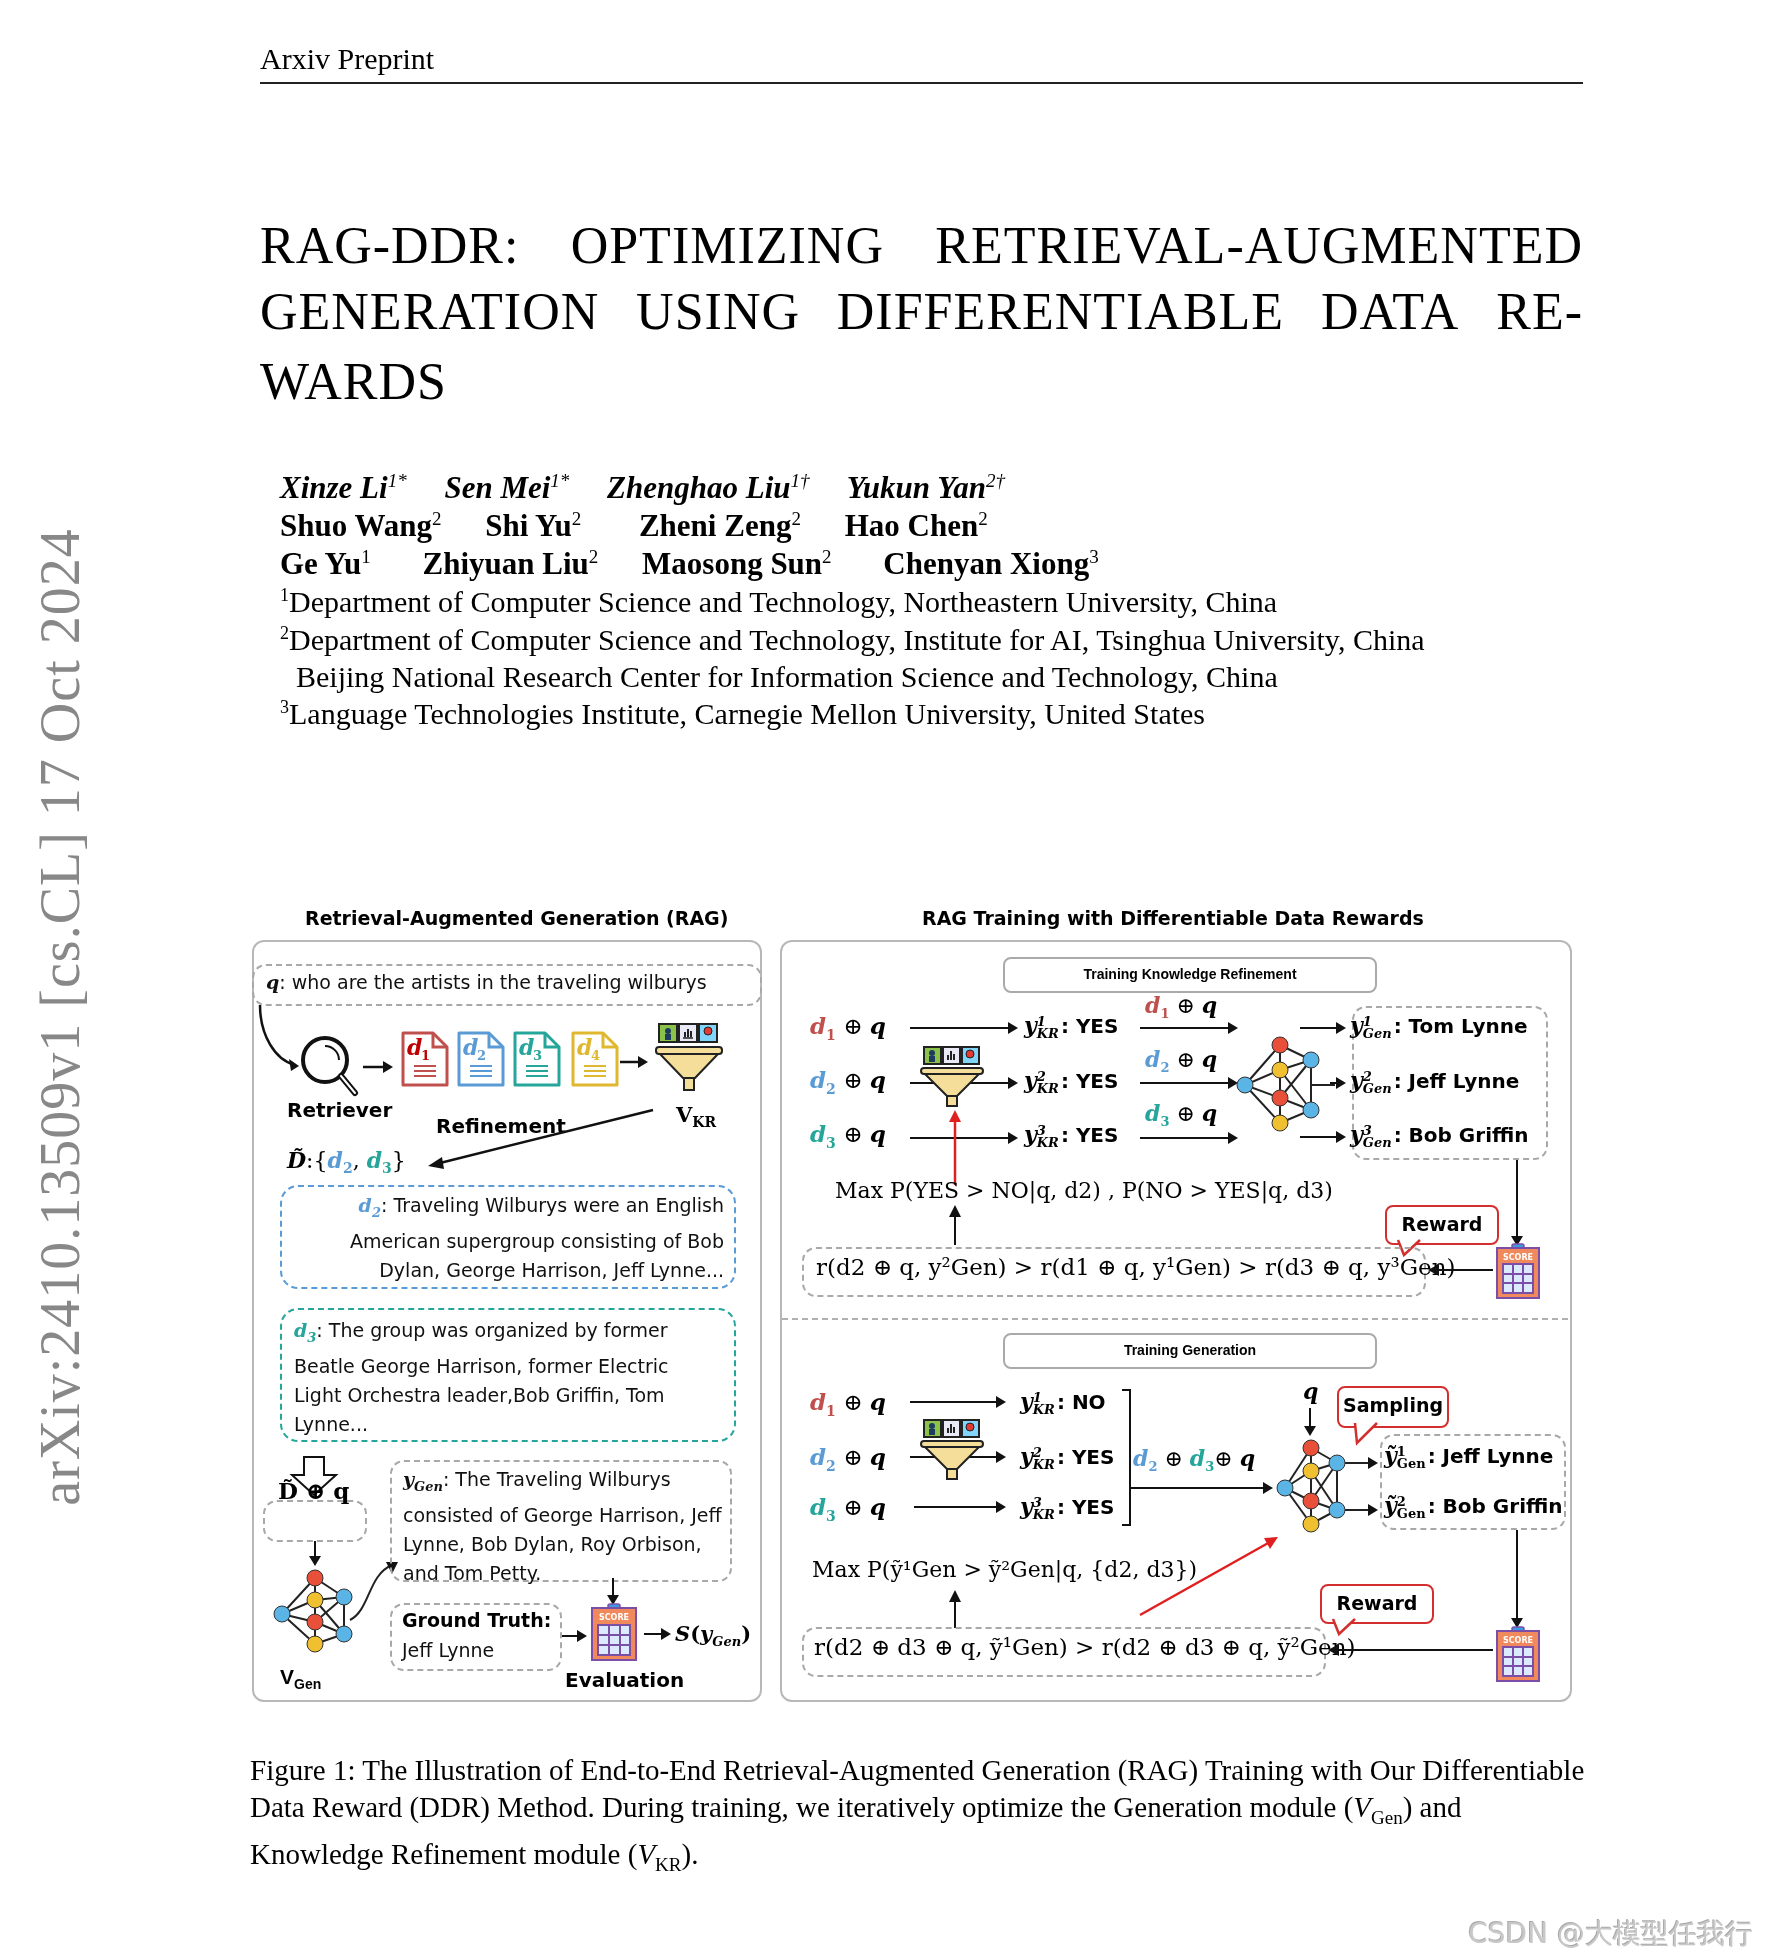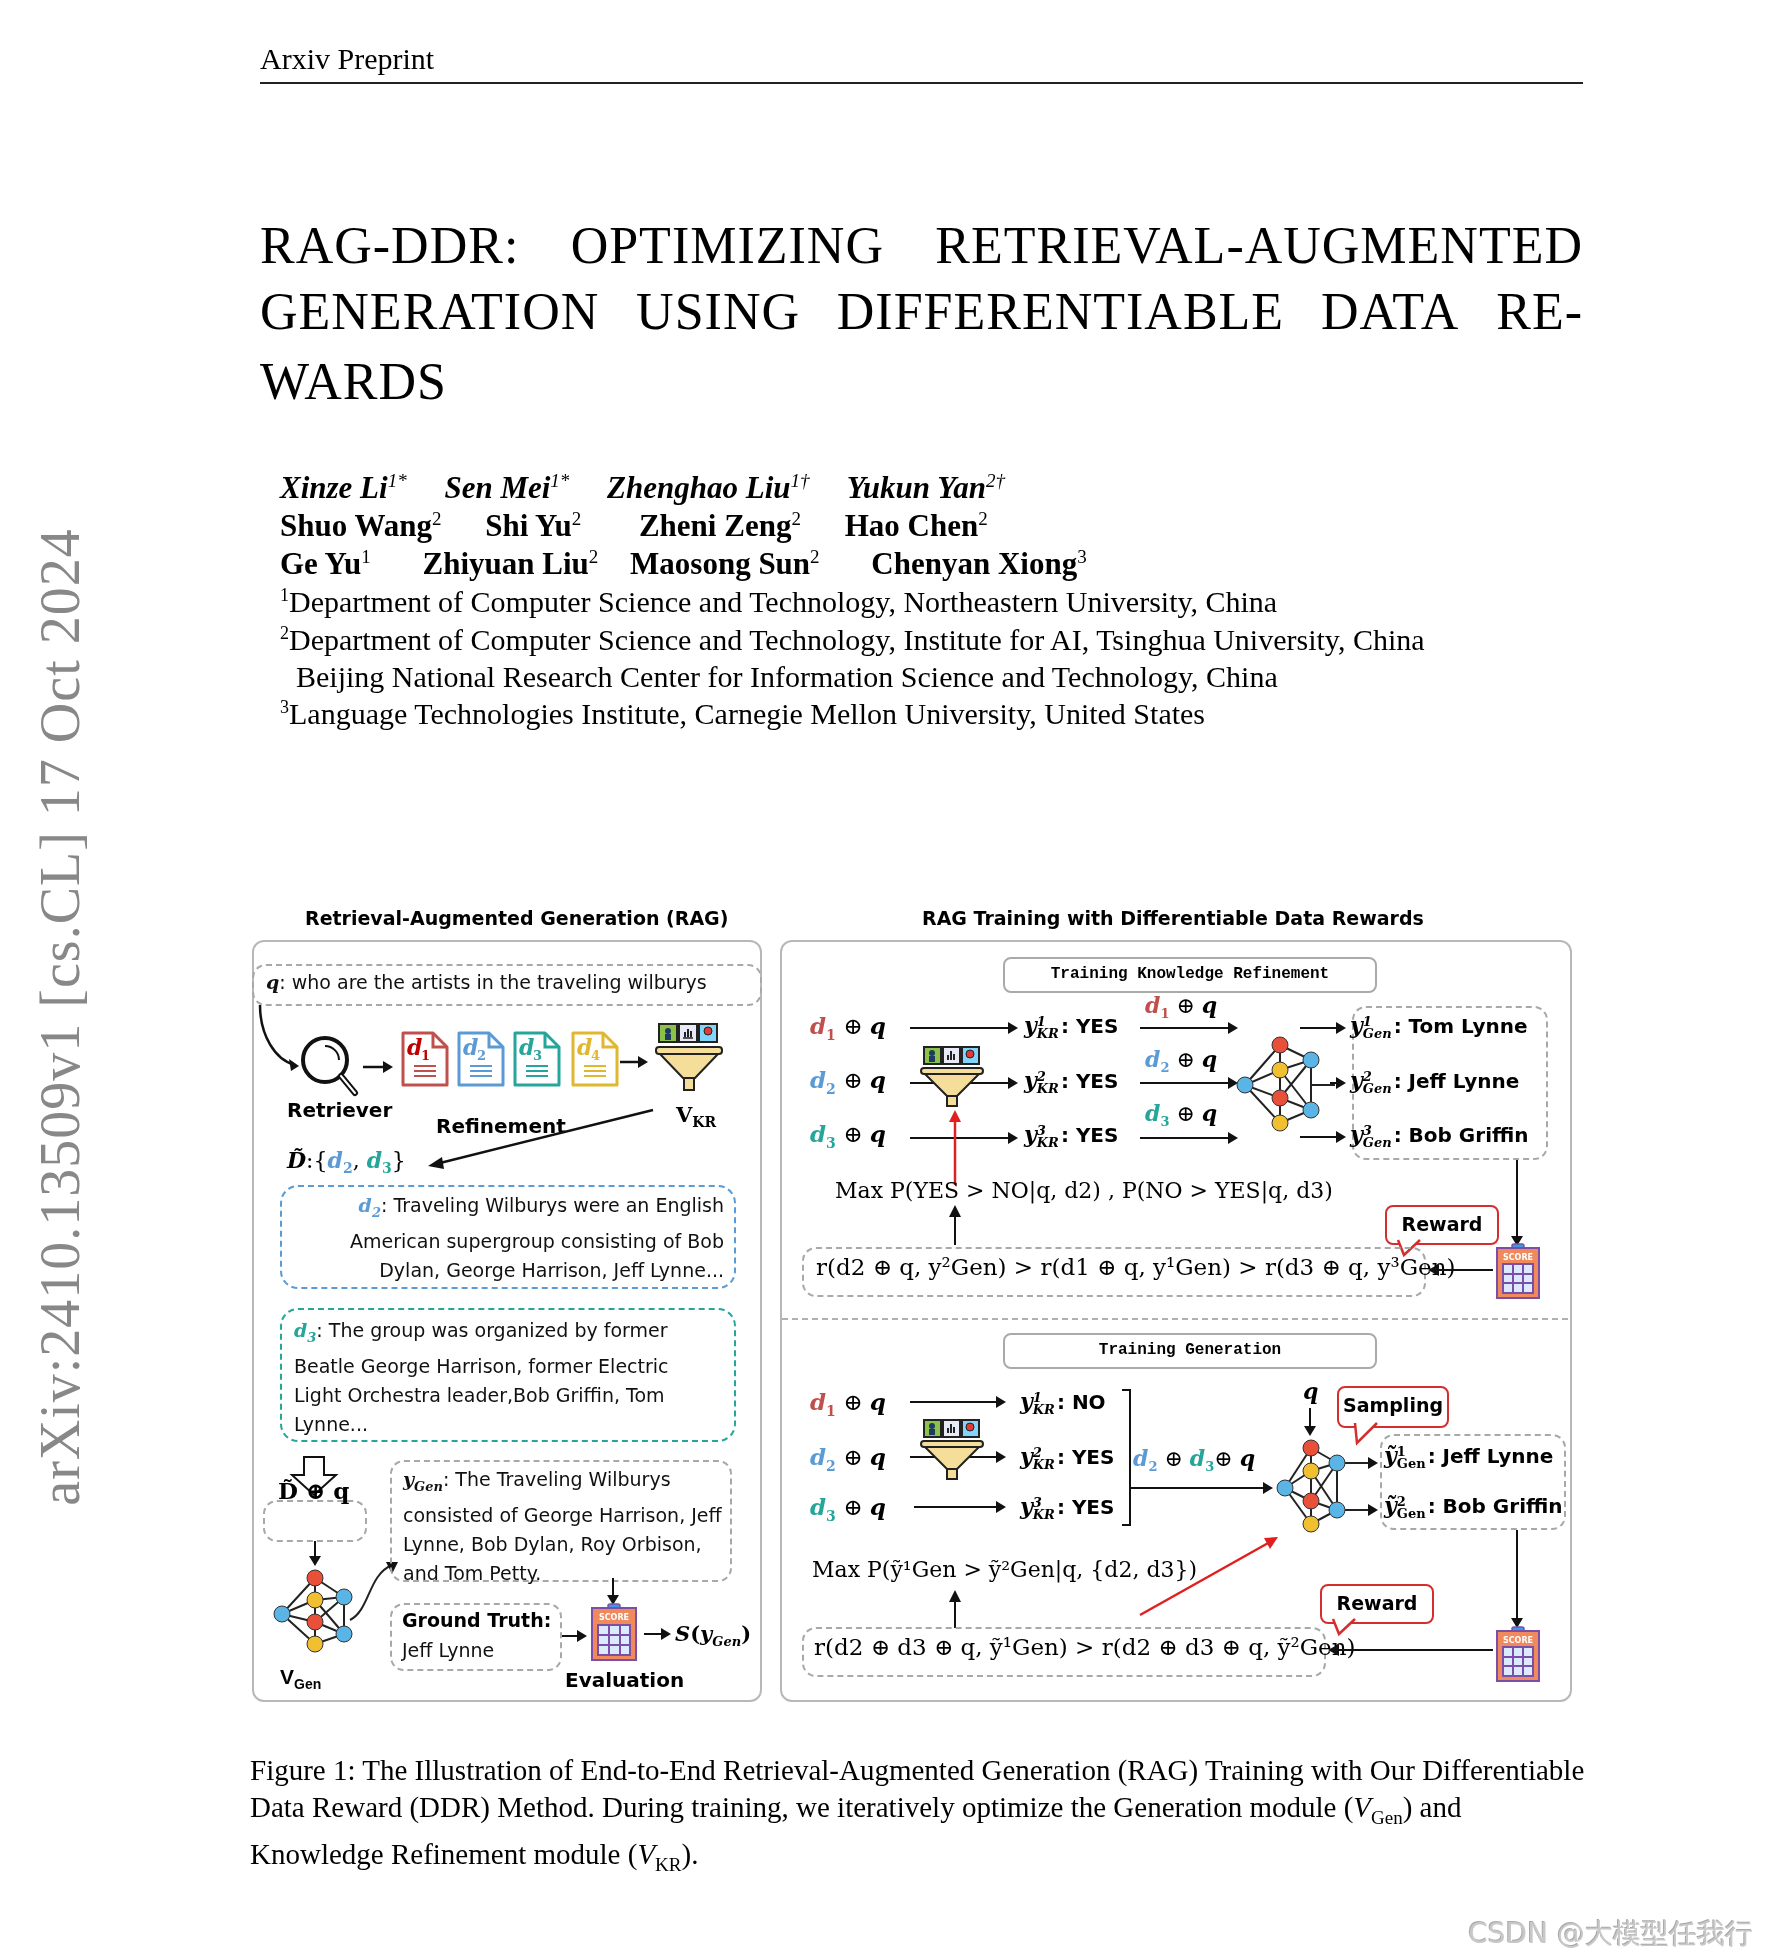--- a/index.html
+++ b/index.html
@@ -24,21 +24,21 @@
   
   .panel{border:2.5px solid #b8b8b8;border-radius:12px;background:#fff;}
   .panel-title{font-family:"DejaVu Sans",sans-serif;font-weight:bold;font-size:19px;white-space:nowrap;}
   .dash{border:2.5px dashed #a8a8a8;border-radius:14px;}
   .dash-blue{border:2.5px dashed #5b9bd5;border-radius:18px;}
   .dash-teal{border:2.5px dashed #26a69a;border-radius:18px;}
   .body-text{font-family:"DejaVu Sans",sans-serif;font-size:19px;line-height:29px;color:#111;}
   .lbl{font-family:"DejaVu Sans",sans-serif;font-weight:bold;font-size:19px;white-space:nowrap;}
   .formula{font-family:"DejaVu Serif",serif;font-size:23px;white-space:nowrap;}
   .formula i{font-weight:bold;}
-  .section-box{border:2.5px solid #aaa;border-radius:8px;text-align:center;font-family:Liberation Mono, monospace;font-weight:bold;font-size:16px;line-height:30px;background:#fff;}
+  .section-box{border:2.5px solid #aaa;border-radius:8px;text-align:center;font-family:Liberation Sans, sans-serif;font-weight:bold;font-size:14px;line-height:30px;background:#fff;}
   .bubble{border:2.5px solid #d32f2f;border-radius:8px;background:#fff;font-family:"DejaVu Sans",sans-serif;font-weight:bold;font-size:19px;text-align:center;line-height:34px;}
   .caption{left:250px;font-size:29px;line-height:37px;width:1335px;}
   .watermark{right:16px;bottom:6px;font-family:"DejaVu Sans",sans-serif;font-size:28px;color:#c8c8c8;text-shadow:1px 1px 0 #fff,-1px -1px 0 #aaa;white-space:nowrap;}
   svg{overflow:visible;}
 </style>
 </head>
 <body>
 
 <div class="abs running-head">Arxiv Preprint</div>
 <div class="abs head-rule"></div>
@@ -66,21 +66,21 @@
   <span class="a"><span>Yukun Yan</span><sup>2†</sup></span>
 </div>
 <div class="abs authors" style="top:508px;">
   <span class="a" style="margin-right:36px"><span>Shuo Wang</span><sup>2</sup></span>
   <span class="a" style="margin-right:50px"><span>Shi Yu</span><sup>2</sup></span>
   <span class="a" style="margin-right:36px"><span>Zheni Zeng</span><sup>2</sup></span>
   <span class="a"><span>Hao Chen</span><sup>2</sup></span>
 </div>
 <div class="abs authors" style="top:546px;">
   <span class="a" style="margin-right:44px"><span>Ge Yu</span><sup>1</sup></span>
-  <span class="a" style="margin-right:24px"><span>Zhiyuan Liu</span><sup>2</sup></span>
+  <span class="a" style="margin-right:36px"><span>Zhiyuan Liu</span><sup>2</sup></span>
   <span class="a" style="margin-right:44px"><span>Maosong Sun</span><sup>2</sup></span>
   <span class="a"><span>Chenyan Xiong</span><sup>3</sup></span>
 </div>
 
 <div class="abs aff" style="top:585px;"><sup>1</sup><span>Department of Computer Science and Technology, Northeastern University, China</span></div>
 <div class="abs aff" style="top:623px;"><sup>2</sup><span>Department of Computer Science and Technology, Institute for AI, Tsinghua University, China</span></div>
 <div class="abs aff" style="top:660px;left:296px;"><span>Beijing National Research Center for Information Science and Technology, China</span></div>
 <div class="abs aff" style="top:697px;"><sup>3</sup><span>Language Technologies Institute, Carnegie Mellon University, United States</span></div>
 
 <div class="abs panel-title" style="left:305px;top:907px;">Retrieval-Augmented Generation (RAG)</div>

